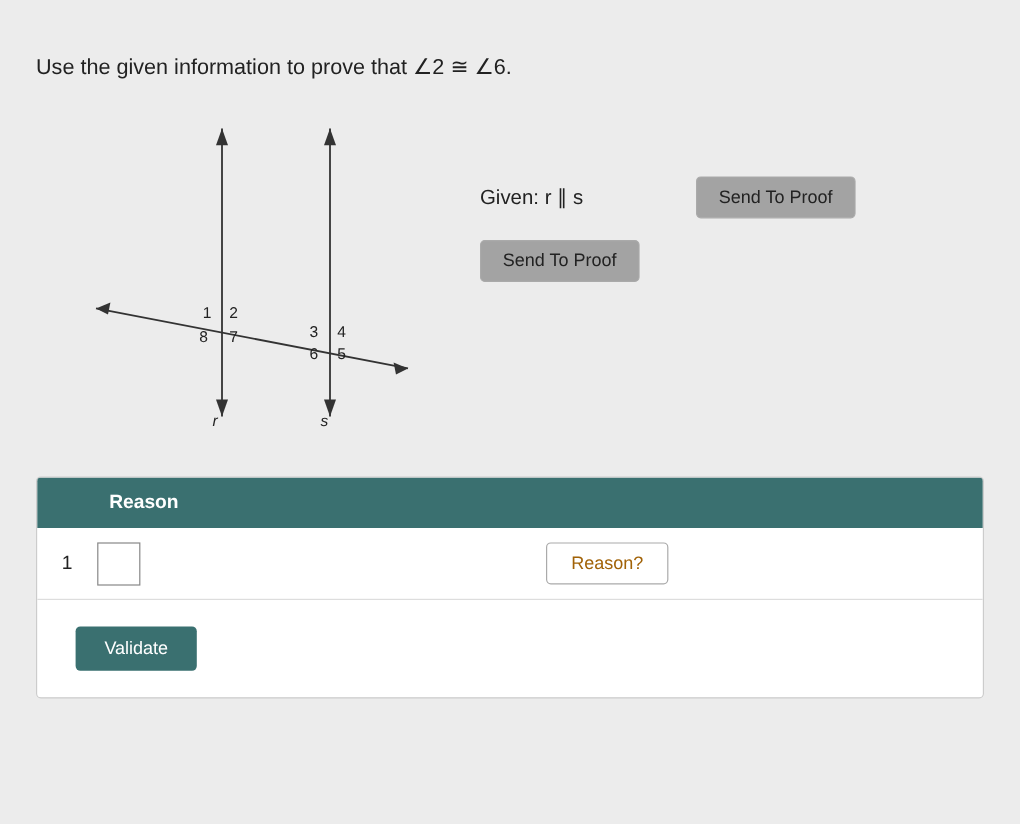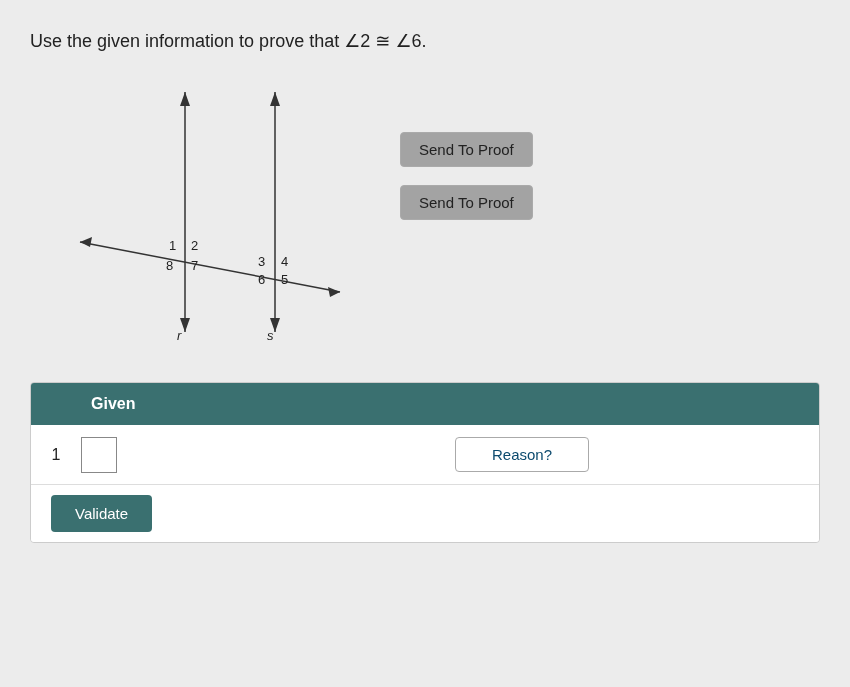--- a/index.html
+++ b/index.html
@@ -15,20 +15,21 @@
       height: 687px;
       background: #ececec;
       position: relative;
       padding: 30px 30px 0 30px;
     }
     .instruction {
       font-size: 18px;
       color: #222;
       margin-bottom: 20px;
       font-family: Arial, sans-serif;
+      margin-top: 15px;
     }
     .content-area {
       display: flex;
       flex-direction: row;
       align-items: flex-start;
       width: 100%;
       margin-bottom: 30px;
     }
     .diagram-area {
       width: 340px;
@@ -120,36 +121,36 @@
       flex: 1;
       padding: 10px;
       display: flex;
       align-items: center;
       justify-content: flex-start;
     }
     .reason-btn {
       background: white;
       border: 1.5px solid #aaa;
       border-radius: 4px;
-      padding: 8px 36px;
+      padding: 8px 20px;
       font-size: 15px;
-      color: #0c4a6e;
+      color: #a16207;
       cursor: pointer;
       font-family: Arial, sans-serif;
     }
     .validate-btn {
       background: #3a7070;
       color: white;
       border: none;
       border-radius: 4px;
       padding: 10px 24px;
       font-size: 15px;
       font-family: Arial, sans-serif;
       cursor: pointer;
-      margin: 0;
+      margin: 12px;
     }
     .validate-row {
       background: white;
       padding: 10px 20px;
       display: flex;
     }
 
     
     .diagram-svg {
       position: absolute;
@@ -203,32 +204,33 @@
         <text x="228" y="212" class="angle-label">6</text>
         <text x="251" y="212" class="angle-label">5</text>
 
         <text x="147" y="268" class="angle-label" font-style="italic">r</text>
         <text x="237" y="268" class="angle-label" font-style="italic">s</text>
       </svg>
     </div>
 
     <div class="info-area">
       <div class="info-row">
+        <span class="info-text">Given: r ∥ s</span>
         <button class="send-to-proof-btn">Send To Proof</button>
       </div>
       <div class="info-row">
         <button class="send-to-proof-btn">Send To Proof</button>
       </div>
     </div>
   </div>
 
   <div class="table-container">
     <div class="table-header">
       <div class="table-header-cell" style="flex:0 0 40px;"></div>
-      <div class="table-header-cell">Given</div>
+      <div class="table-header-cell">Reason</div>
     </div>
     <div class="table-row-1">
       <div class="row-number">1</div>
       <div class="statement-cell">
         <div class="statement-input-box"></div>
       </div>
       <div class="reason-cell">
         <button class="reason-btn">Reason?</button>
       </div>
     </div>

